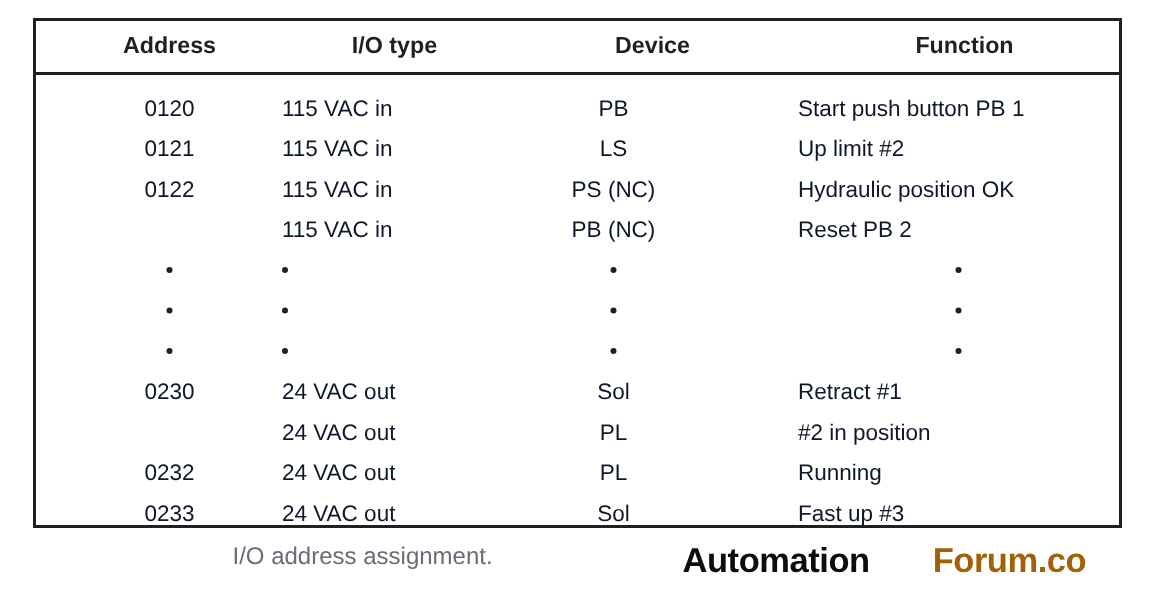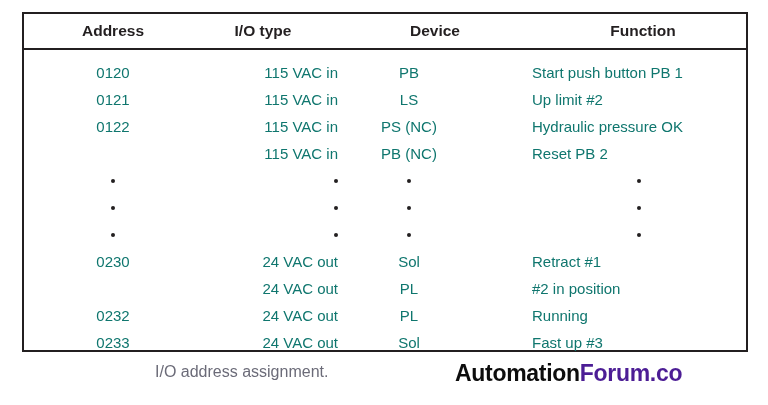--- a/index.html
+++ b/index.html
@@ -68,25 +68,25 @@
     position: relative;
     height: 27px;
   }
 
   .cell {
     position: absolute;
     top: 0;
     height: 27px;
     line-height: 27px;
     font-size: 15px;
-    color: #0f766e;
+    color: #0f172a;
     white-space: nowrap;
   }
   .c-address  { left: 14px;  width: 150px; text-align: center; }
-  .c-iotype   { left: 164px; width: 150px; text-align: right; }
+  .c-iotype   { left: 164px; width: 150px; text-align: left; }
   .c-device   { left: 310px; width: 150px; text-align: center; }
   .c-function { left: 498px; width: 214px; text-align: left; margin-left: 10px; }
 
   
   .row.dots .cell {
     font-size: 15px;
     line-height: 27px;
   }
   .dot {
     display: inline-block;
@@ -117,21 +117,21 @@
   .watermark {
     position: absolute;
     left: 455px;
     top: 360px;
     font-size: 23px;
     font-weight: bold;
     white-space: nowrap;
     letter-spacing: -0.3px;
   }
   .wm-dark { color: #0d0d0d; }
-  .wm-red  { color: #4c1d95; }
+  .wm-red  { color: #a16207; margin-left: 42px; }
 </style>
 </head>
 <body>
 
 <div id="page">
 
   <div class="io-table">
 
     <div class="table-head">
       <div class="head-cell head-address">Address</div>
@@ -150,21 +150,21 @@
         <div class="row">
           <div class="cell c-address">0121</div>
           <div class="cell c-iotype">115 VAC in</div>
           <div class="cell c-device">LS</div>
           <div class="cell c-function">Up limit #2</div>
         </div>
         <div class="row">
           <div class="cell c-address">0122</div>
           <div class="cell c-iotype">115 VAC in</div>
           <div class="cell c-device">PS (NC)</div>
-          <div class="cell c-function">Hydraulic pressure OK</div>
+          <div class="cell c-function">Hydraulic position OK</div>
         </div>
         <div class="row">
           <div class="cell c-iotype">115 VAC in</div>
           <div class="cell c-device">PB (NC)</div>
           <div class="cell c-function">Reset PB 2</div>
         </div>
         <div class="row dots">
           <div class="cell c-address"><span class="dot"></span></div>
           <div class="cell c-iotype"><span class="dot"></span></div>
           <div class="cell c-device"><span class="dot"></span></div>

